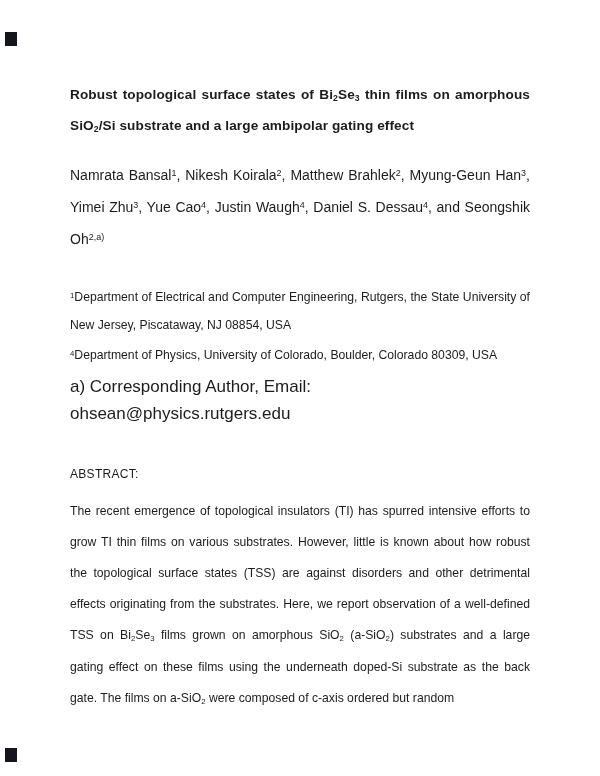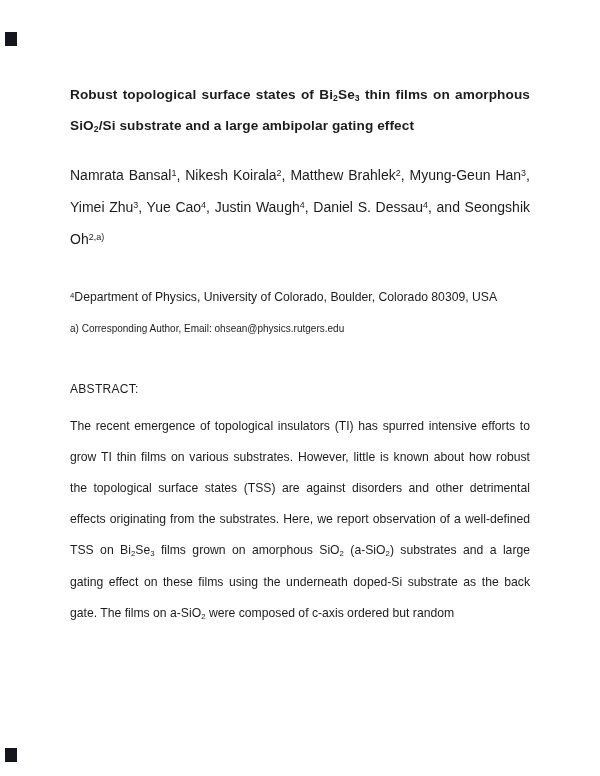--- a/index.html
+++ b/index.html
@@ -22,21 +22,21 @@
     font-size:13.6px;font-weight:bold;line-height:30px;
     text-align:justify;margin:0 0 18px 0;letter-spacing:0.1px;
   }
   .authors{
     font-size:14px;line-height:30px;text-align:justify;margin:0 0 28px 0;
   }
   .affil{
     font-size:12.2px;line-height:27px;text-align:justify;margin:0 0 3px 0;
   }
   .corresponding{
-    font-size:10px;line-height:27px;margin:0;
+    font-size:17px;line-height:27px;margin:0;
   }
   .abstract-heading{
     font-size:12px;line-height:27px;margin:34px 0 8px 0;letter-spacing:0.3px;
   }
   .abstract-body{
     font-size:12.2px;line-height:31px;text-align:justify;margin:0;
   }
   .sup{position:relative;top:-0.45em;font-size:64%;}
   .sub{position:relative;top:0.28em;font-size:64%;}
 </style>
@@ -45,20 +45,21 @@
 
 <div class="page" style="color: rgb(28, 28, 28); background: rgb(255, 255, 255);">
 
   <div class="corner-mark top" style="background: rgb(21, 21, 29);"></div>
   <div class="corner-mark bottom" style="background: rgb(21, 21, 29);"></div>
 
   <p class="title"><span>Robust topological surface states of Bi</span><span class="sub">2</span><span>Se</span><span class="sub">3</span><span> thin films on amorphous SiO</span><span class="sub">2</span><span>/Si substrate and a large ambipolar gating effect</span></p>
 
   <p class="authors"><span>Namrata Bansal</span><span class="sup">1</span><span>, Nikesh Koirala</span><span class="sup">2</span><span>, Matthew Brahlek</span><span class="sup">2</span><span>, Myung-Geun Han</span><span class="sup">3</span><span>, Yimei Zhu</span><span class="sup">3</span><span>, Yue Cao</span><span class="sup">4</span><span>, Justin Waugh</span><span class="sup">4</span><span>, Daniel S. Dessau</span><span class="sup">4</span><span>, and Seongshik Oh</span><span class="sup">2,a)</span></p>
 
+  <p class="affil"><span class="sup">1</span><span>Department of Electrical and Computer Engineering, Rutgers, the State University of New Jersey, Piscataway, NJ 08854, USA</span></p>
   <p class="affil"><span class="sup">4</span><span>Department of Physics, University of Colorado, Boulder, Colorado 80309, USA</span></p>
 
   <p class="corresponding">a) Corresponding Author, Email: ohsean@physics.rutgers.edu</p>
 
   <p class="abstract-heading">ABSTRACT:</p>
 
   <p class="abstract-body"><span>The recent emergence of topological insulators (TI) has spurred intensive efforts to grow TI thin films on various substrates.  However, little is known about how robust the topological surface states (TSS) are against disorders and other detrimental effects originating from the substrates.  Here, we report observation of a well-defined TSS on Bi</span><span class="sub">2</span><span>Se</span><span class="sub">3</span><span> films grown on amorphous SiO</span><span class="sub">2</span><span> (a-SiO</span><span class="sub">2</span><span>) substrates and a large gating effect on these films using the underneath doped-Si substrate as the back gate.  The films on a-SiO</span><span class="sub">2</span><span> were composed of c-axis ordered but random</span></p>
 
 </div>
 

